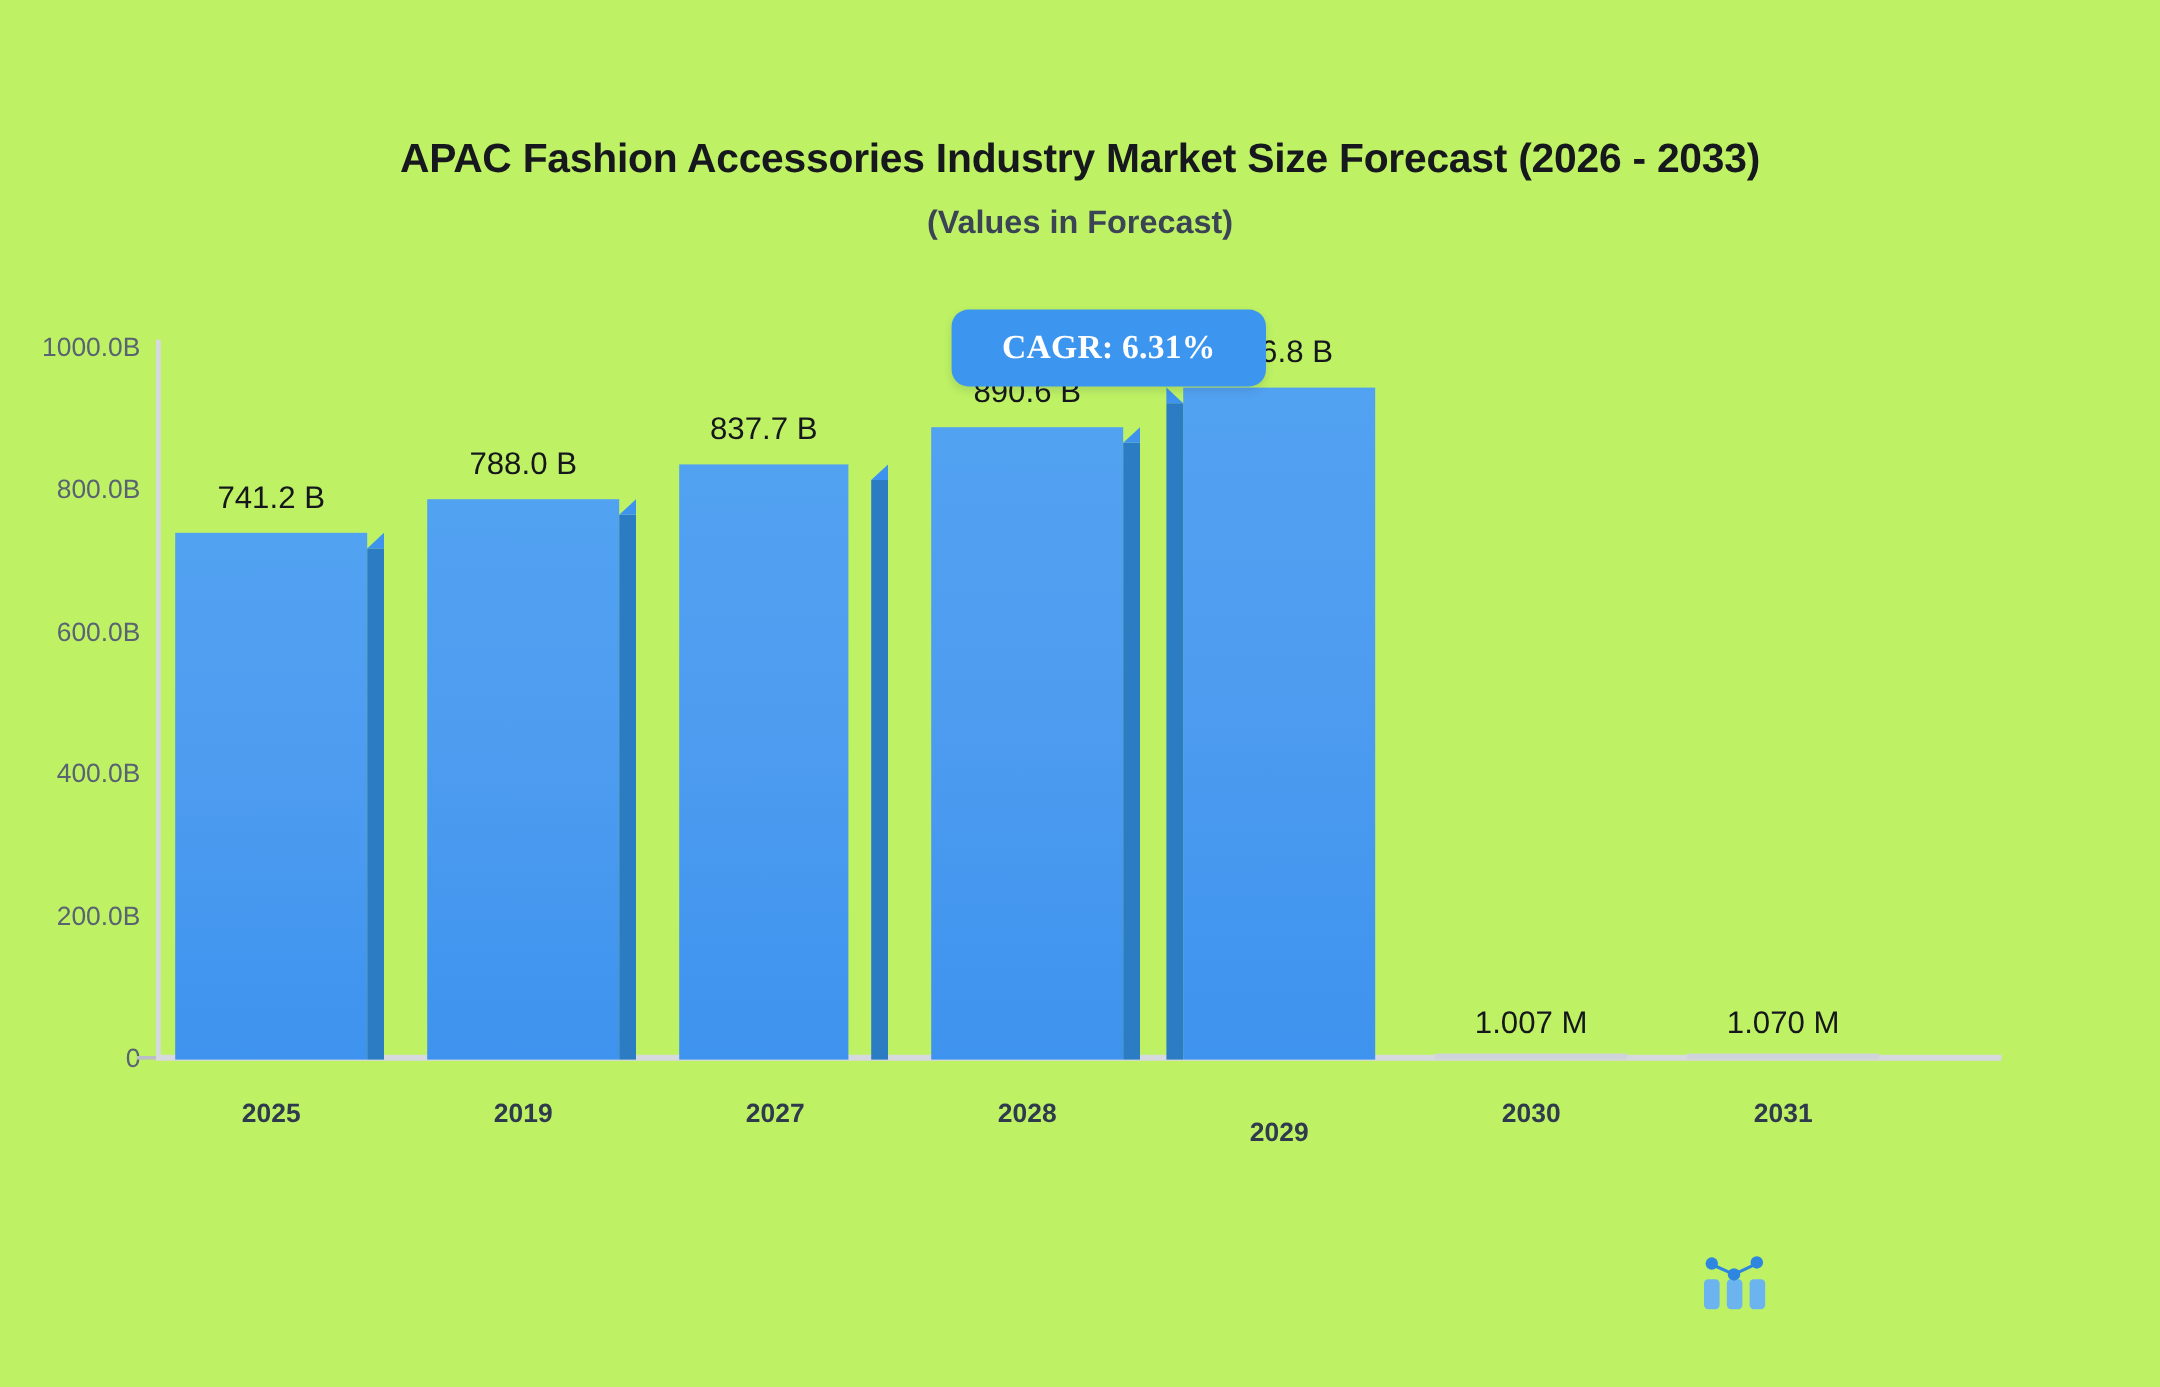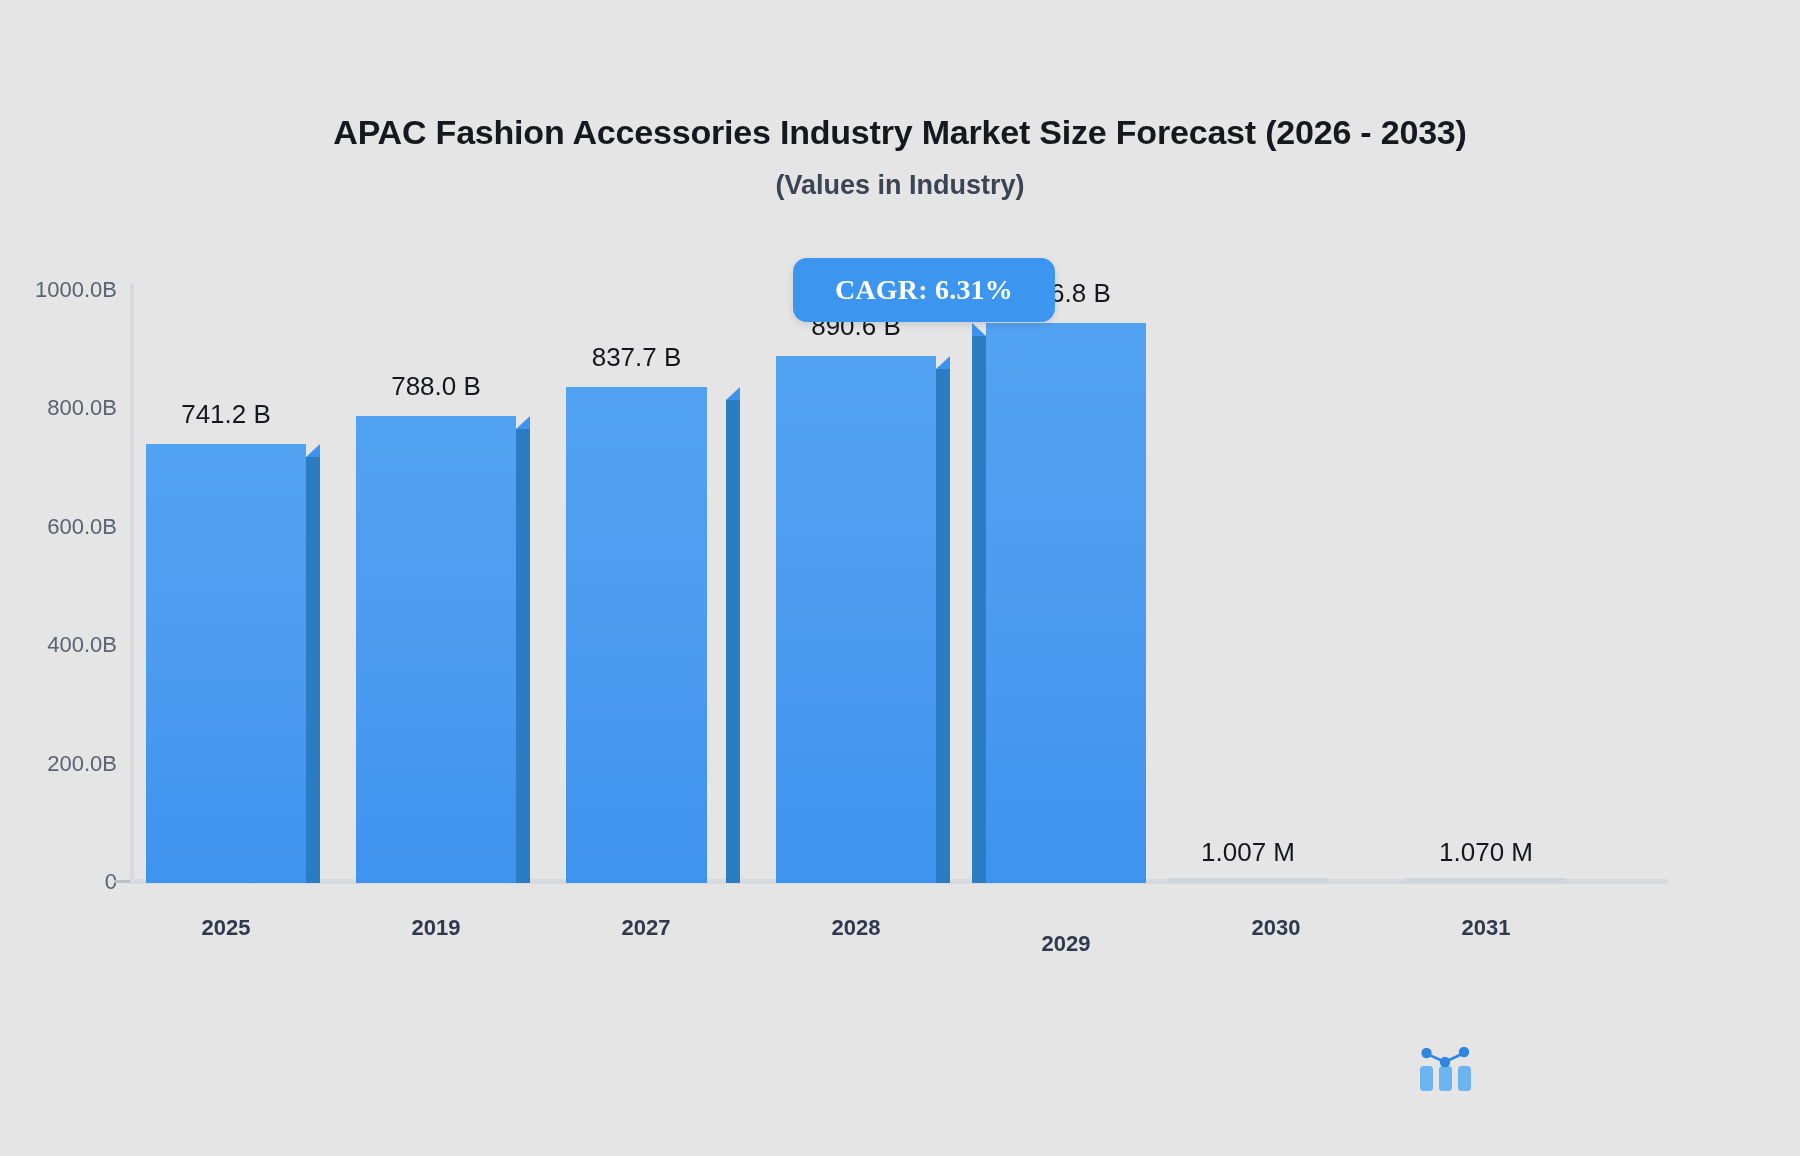--- a/index.html
+++ b/index.html
@@ -5,21 +5,21 @@
   * { margin:0; padding:0; box-sizing:border-box; }
   html,body{
     width:1800px; height:1156px;
     background:#ffffff;
     font-family:"Liberation Sans", sans-serif;
     overflow:hidden;
   }
   #chart-root{
     position:relative;
     width:1800px; height:1156px;
-    background:#e5e5e5;
+    background:#bef264;
   }
 
   
   .title{
     position:absolute; left:0; top:113px; width:1800px;
     text-align:center;
     font-size:34px; font-weight:bold;
     color:#16181d;
     letter-spacing:-0.2px;
     white-space:nowrap;
@@ -160,21 +160,21 @@
     letter-spacing:-0.5px;
     line-height:1;
   }
 </style>
 </head>
 <body>
 
 <div id="chart-root">
 
   <div class="title">APAC Fashion Accessories Industry Market Size Forecast (2026 - 2033)</div>
-  <div class="subtitle">(Values in Industry)</div>
+  <div class="subtitle">(Values in Forecast)</div>
 
   <div class="ytick" style="top:290px;">1000.0B</div>
   <div class="ytick" style="top:408px;">800.0B</div>
   <div class="ytick" style="top:527px;">600.0B</div>
   <div class="ytick" style="top:645px;">400.0B</div>
   <div class="ytick" style="top:764px;">200.0B</div>
   <div class="ytick-zero" style="top:882px;">0</div>
   <div class="zero-dash"></div>
 
   <div id="plot">
@@ -210,21 +210,21 @@
       <div class="bar-label">890.6 B</div>
     </div>
 
     <div class="bar-group" style="left:856px; width:160px; height:560px;">
       <div class="bar-face"></div>
       <div class="bar-side" style="left:-14px; height:547px; background:#2c7cc4;"></div>
       <div class="bar-side-top" style="left:-14px; top:0; border-right:14px solid transparent; border-bottom:13px solid #3e93ee;"></div>
       <div class="bar-label">946.8 B</div>
     </div>
 
-    <div class="bar-group" style="left:1038px; width:160px; height:5px;">
+    <div class="bar-group" style="left:1066px; width:160px; height:5px;">
       <div class="stub-bar" style="left:0; width:160px;"></div>
       <div class="bar-label-tiny">1.007 M</div>
     </div>
 
     <div class="bar-group" style="left:1276px; width:160px; height:5px;">
       <div class="stub-bar" style="left:0; width:160px;"></div>
       <div class="bar-label-tiny">1.070 M</div>
     </div>
 
   </div>

